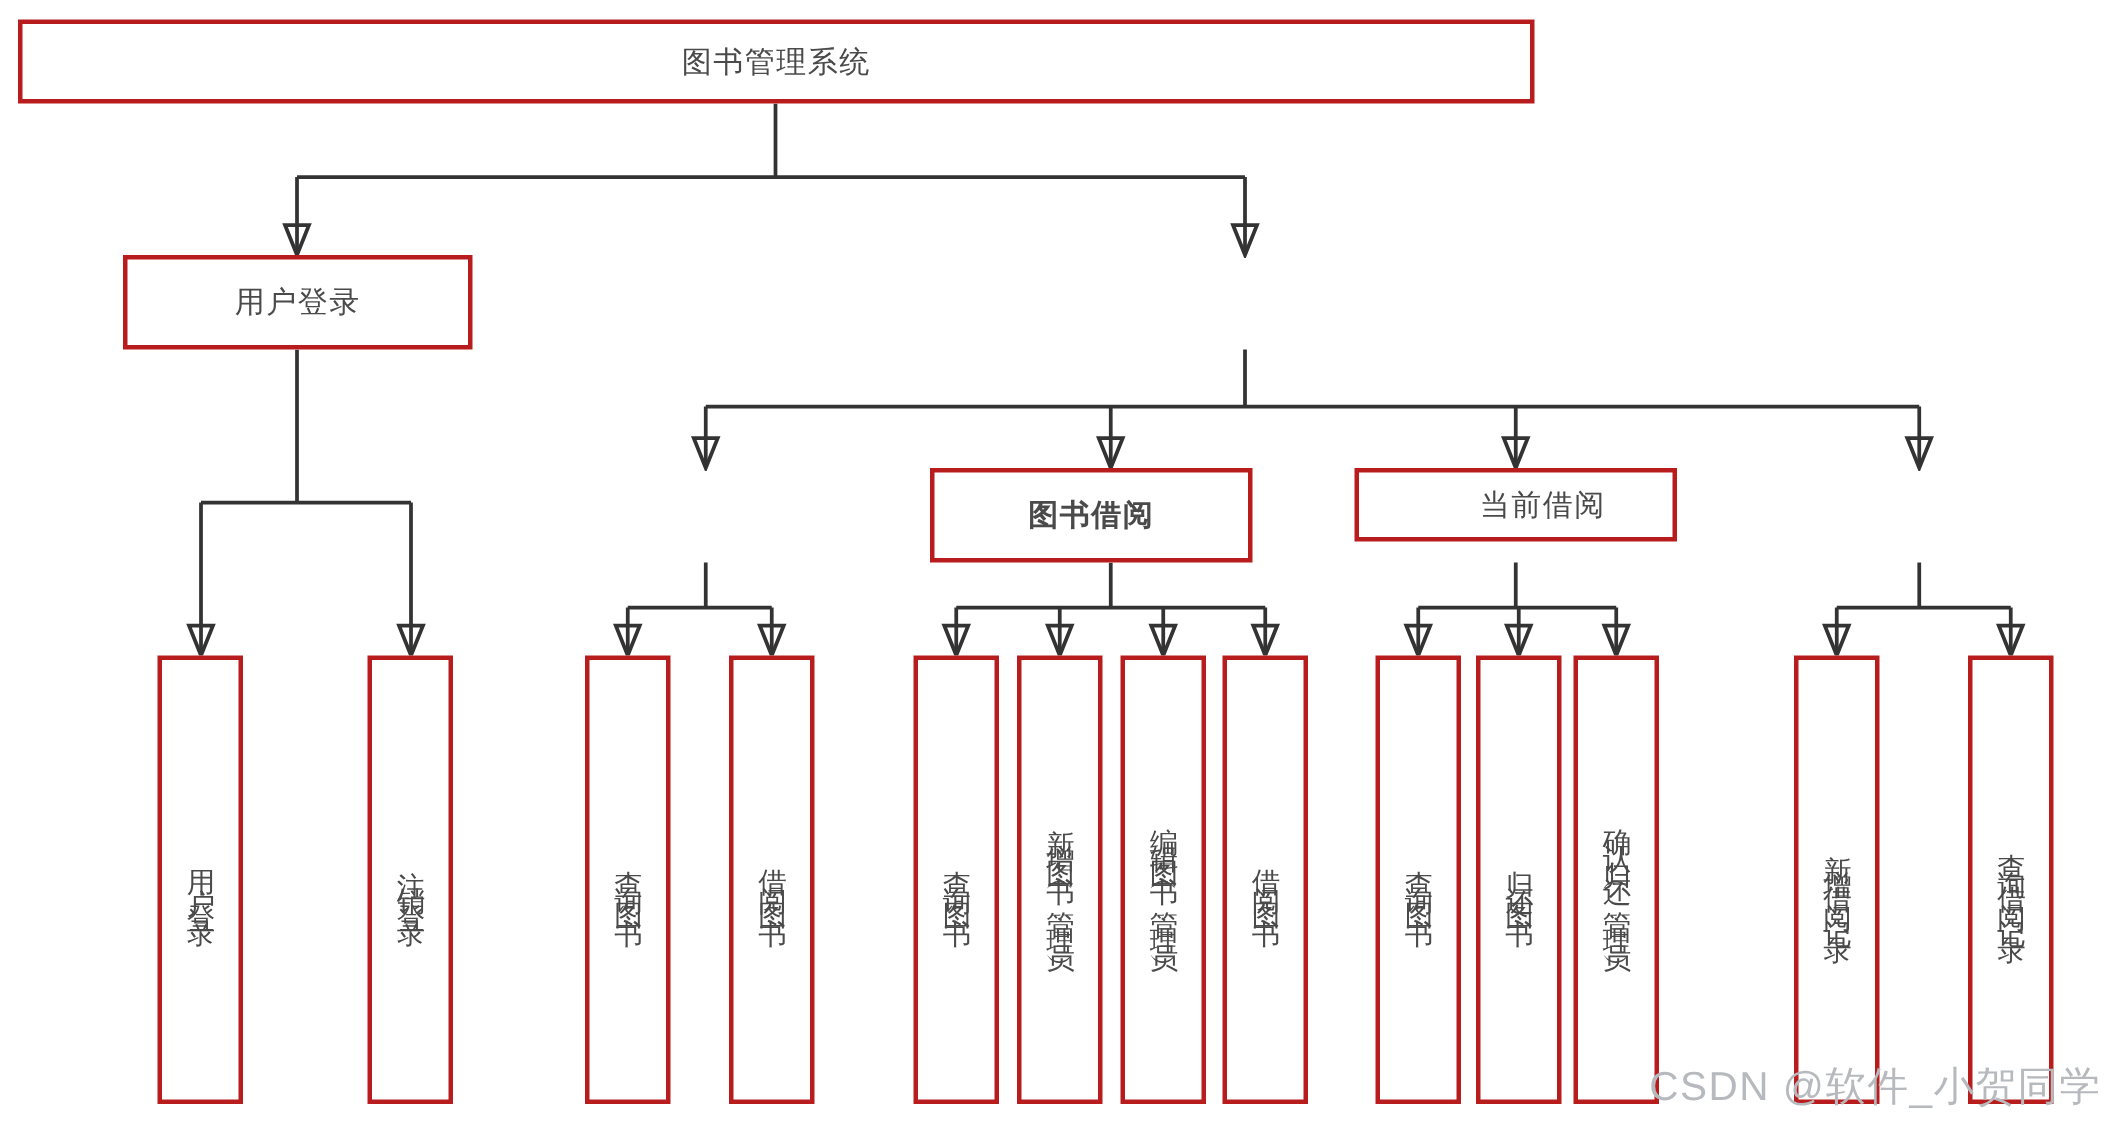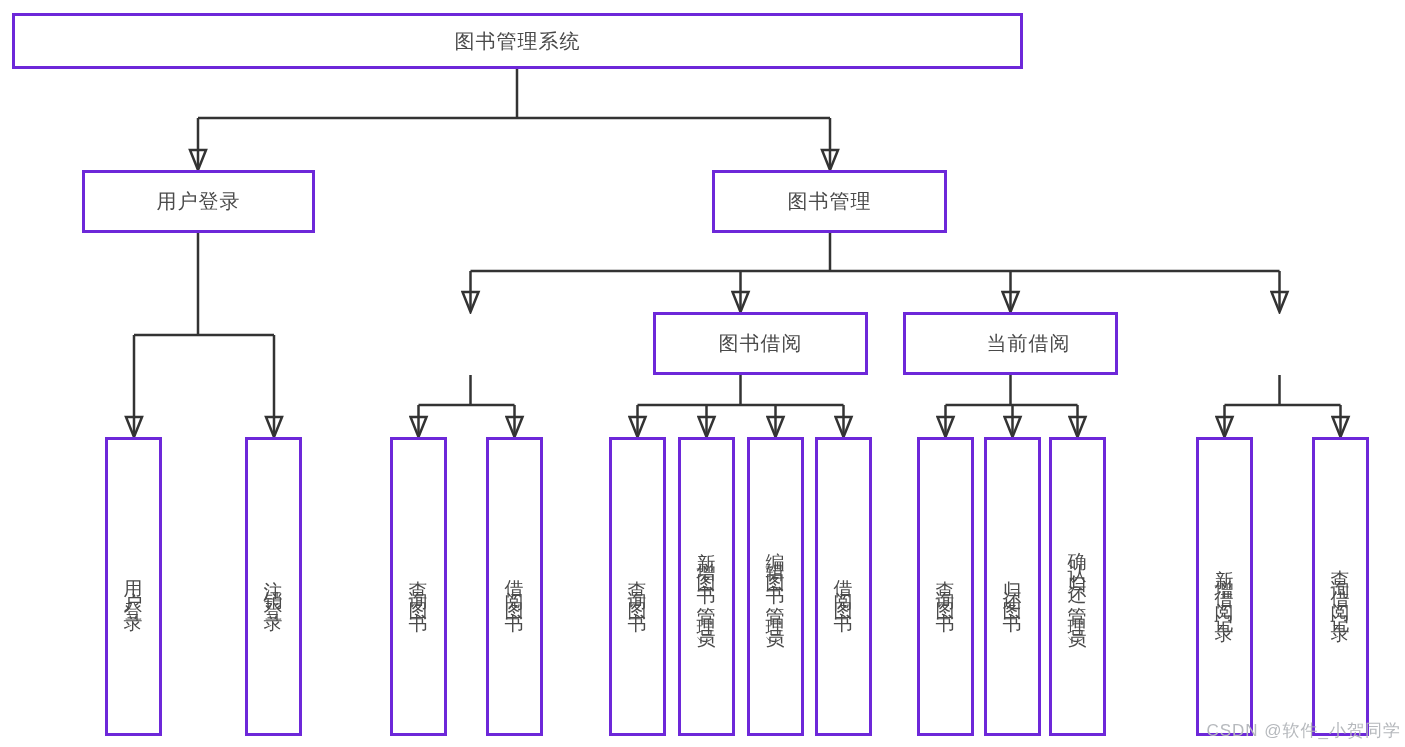--- a/index.html
+++ b/index.html
@@ -13,42 +13,42 @@
   }
   .wires {
     position: absolute;
     left: 0; top: 0;
     width: 1405px; height: 747px;
   }
   .wires path { stroke: #333333; stroke-width: 2.5; fill: none; }
   .node {
     position: absolute;
     box-sizing: border-box;
-    border: 3px solid #6d28d9;
+    border: 3px solid #b91c1c;
     background: #ffffff;
     display: flex;
     align-items: center;
     justify-content: center;
     color: #4a4a4a;
     z-index: 2;
   }
   .hbox { font-size: 20px; letter-spacing: 1px; }
   .vbox span {
     writing-mode: vertical-rl;
     text-orientation: mixed;
     font-size: 19px;
     letter-spacing: 11px;
     line-height: 1;
     white-space: nowrap;
   }
   .watermark {
     position: absolute;
     right: 4px;
     bottom: 5px;
-    font-size: 17px;
+    font-size: 27px;
     color: #b6b9bd;
     letter-spacing: 1px;
     z-index: 5;
     white-space: nowrap;
     text-align: center;
   }
 </style>
 </head>
 <body>
 
@@ -102,28 +102,25 @@
     <path d="M1340.5 405 V436" marker-end="url(#arw)"></path>
   </svg>
 
   <div class="node hbox" style="left:12px; top:13px; width:1011px; height:56px;">
     <span>图书管理系统</span>
   </div>
 
   <div class="node hbox" style="left:82px; top:170px; width:233px; height:63px;">
     <span>用户登录</span>
   </div>
-  <div class="node hbox" style="left:712px; top:170px; width:235px; height:63px;">
-    <span>图书管理</span>
-  </div>
 
-  <div class="node hbox" style="left:653px; top:312px; width:215px; height:63px;">
+  <div class="node hbox" style="left:620px; top:312px; width:215px; height:63px;font-weight:bold;">
     <span>图书借阅</span>
   </div>
-  <div class="node hbox" style="left:903px; top:312px; width:215px; height:63px;padding-left:36px;">
+  <div class="node hbox" style="left:903px; top:312px; width:215px; height:49px;padding-left:36px;">
     <span>当前借阅</span>
   </div>
 
   <div class="node vbox" style="left:105px; top:437px; width:57px; height:299px;">
     <span>用户登录</span>
   </div>
   <div class="node vbox" style="left:245px; top:437px; width:57px; height:299px;">
     <span>注销登录</span>
   </div>
 

